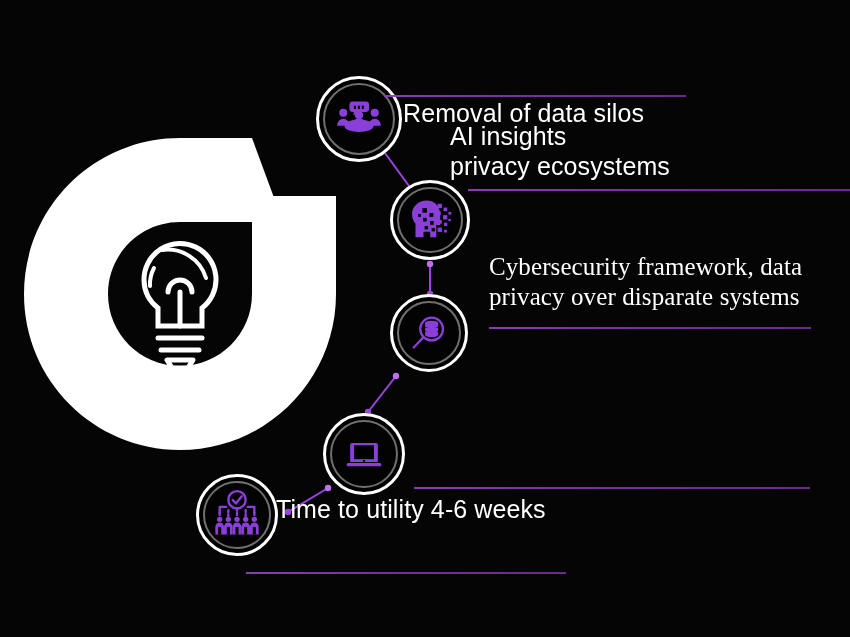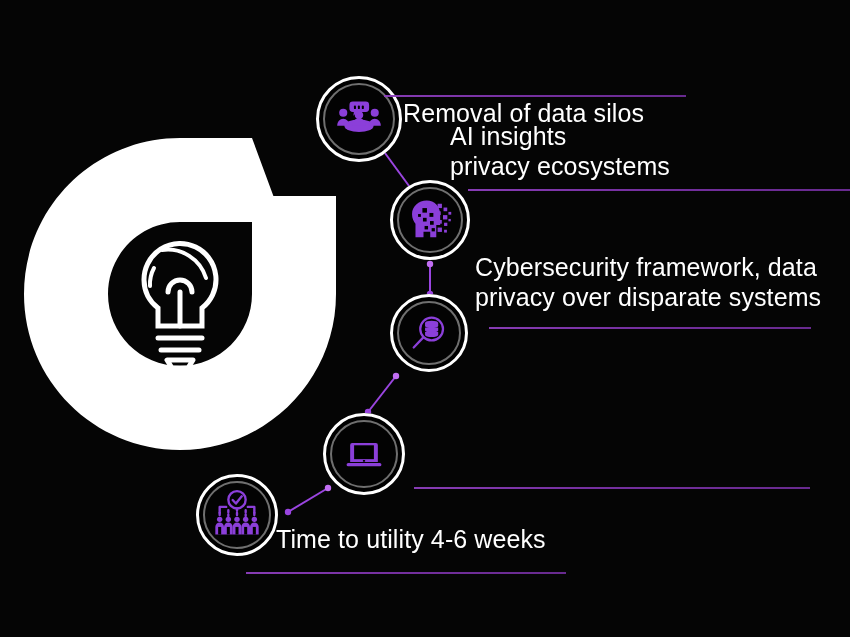--- a/index.html
+++ b/index.html
@@ -284,22 +284,22 @@
     </div>
   </div>
 
   <div class="callout" style="left:403px; top:58px; width:420px;margin-top:40px;">Removal of data silos</div>
   <div class="rule" style="left:384px; top:95px; width:302px;"></div>
 
   <div class="callout" style="left:450px; top:121px; width:400px;">AI insights
 privacy ecosystems</div>
   <div class="rule" style="left:468px; top:189px; width:382px;"></div>
 
-  <div class="callout" style="left:475px; top:252px; width:360px;">Cybersecurity framework, data
+  <div class="callout" style="left:489px; top:252px; width:360px;font-family:Liberation Serif, serif;">Cybersecurity framework, data
 privacy over disparate systems</div>
   <div class="rule" style="left:489px; top:327px; width:322px;"></div>
 
   <div class="rule" style="left:414px; top:487px; width:396px;"></div>
 
-  <div class="callout" style="left:276px; top:524px; width:400px;">Time to utility 4-6 weeks</div>
+  <div class="callout" style="left:276px; top:494px; width:400px;">Time to utility 4-6 weeks</div>
   <div class="rule" style="left:246px; top:572px; width:320px;"></div>
 
 </div>
 
 </body></html>

